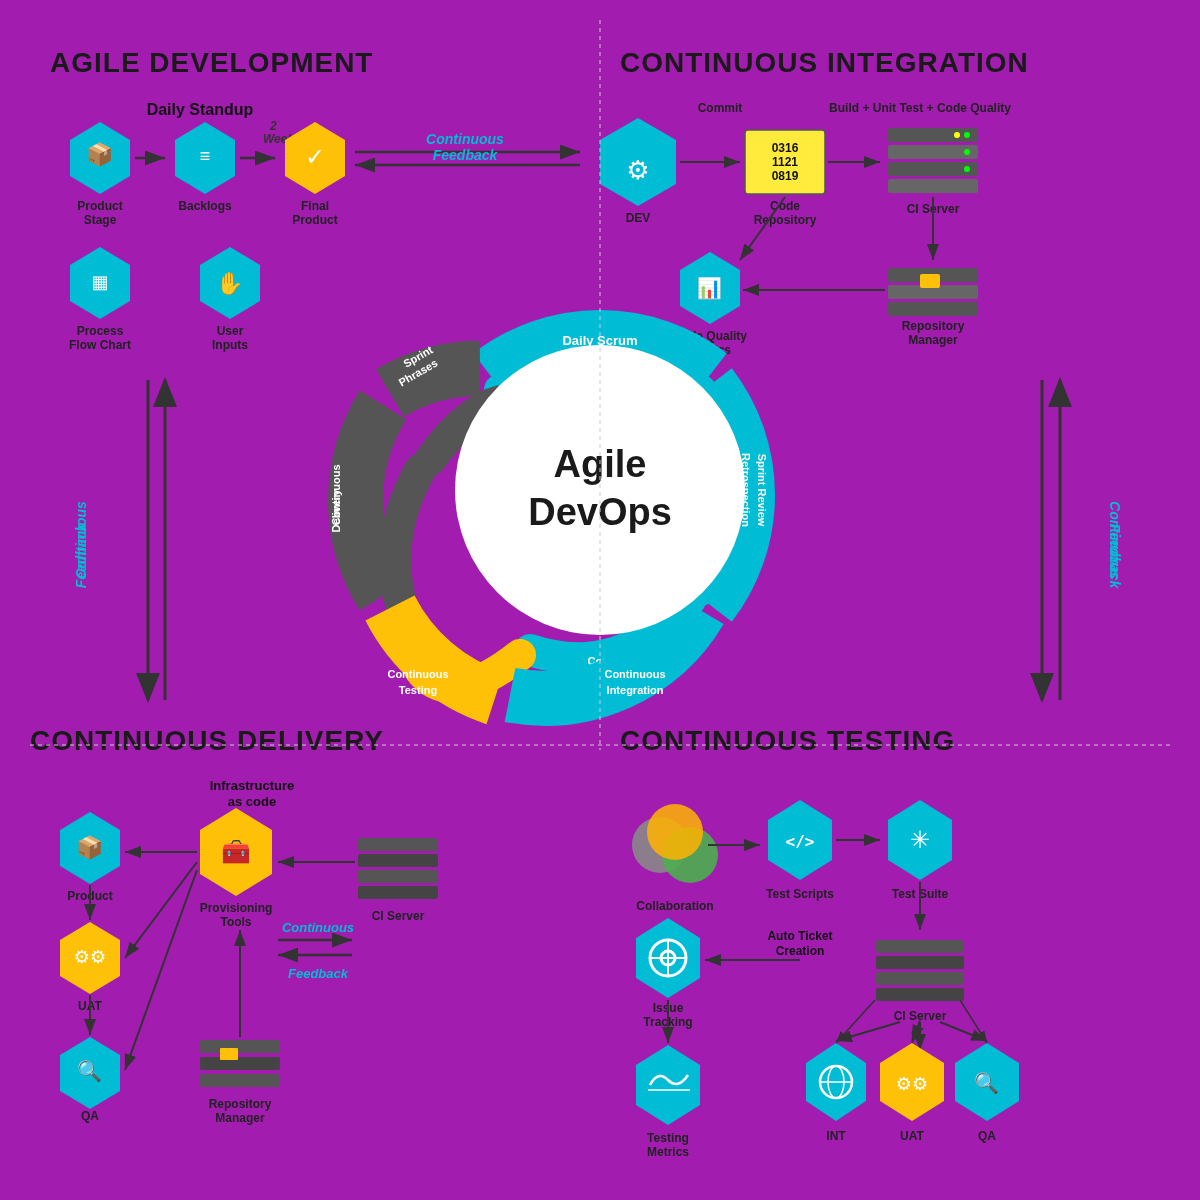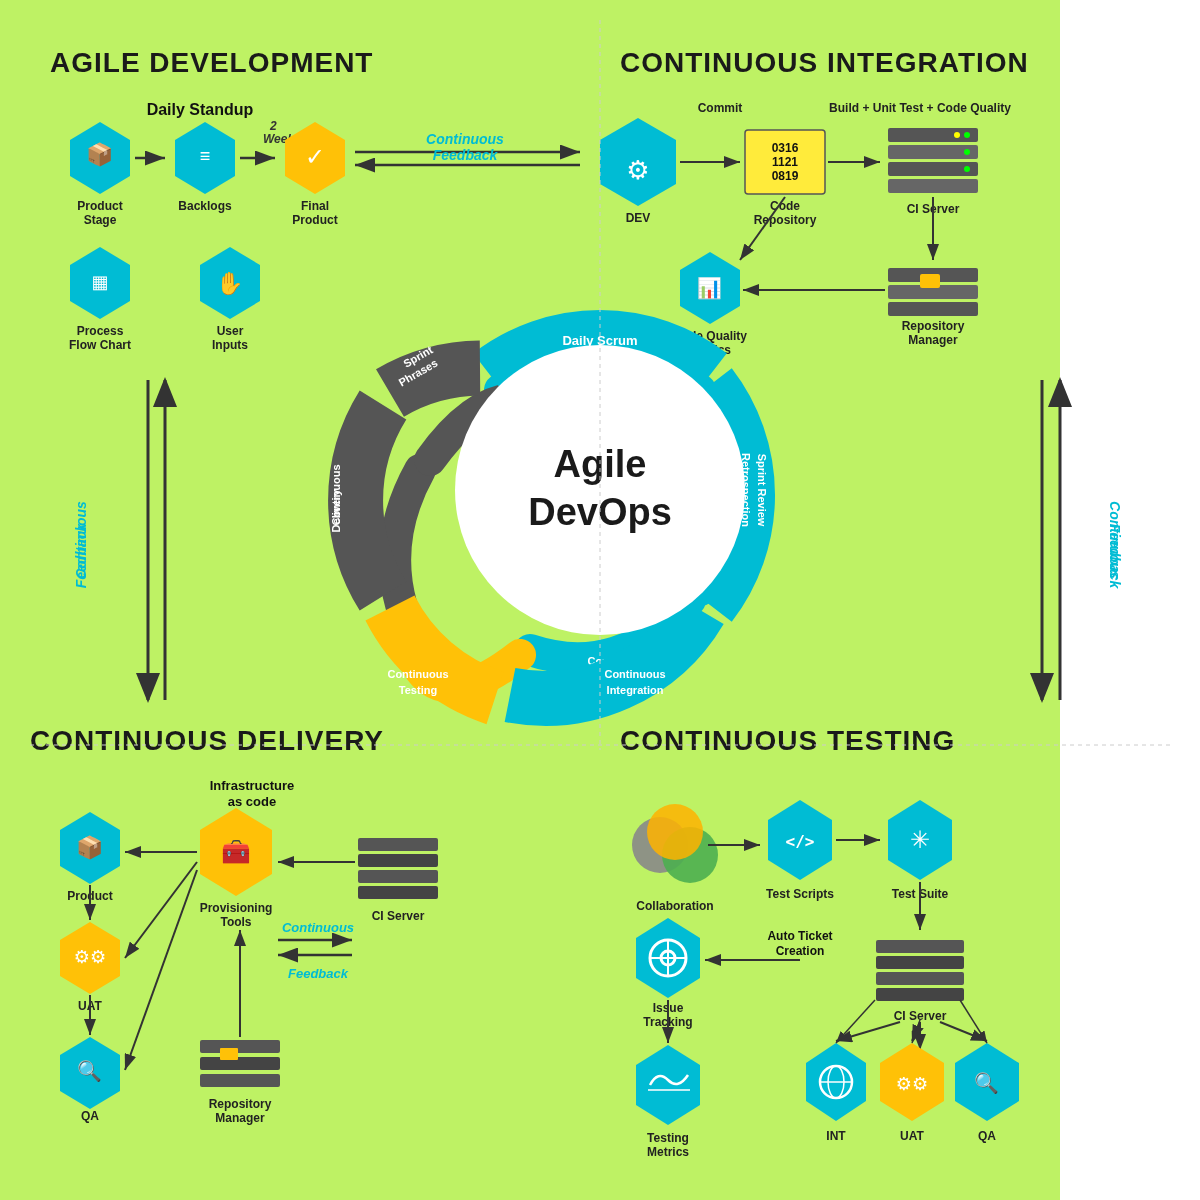--- a/index.html
+++ b/index.html
@@ -6,24 +6,24 @@
     body {
       width: 1200px;
       height: 1200px;
       background: #fff;
       font-family: Arial, sans-serif;
       overflow: hidden;
       position: relative;
     }
 
     .diagram-container {
-      width: 1060px;
+      width: 1200px;
       height: 1200px;
       position: relative;
-      background: #bef264;
+      background: #a21caf;
     }
   </style>
 </head>
 <body>
 
 <div class="diagram-container">
 
   <svg width="1200" height="1200" viewBox="0 0 1200 1200" xmlns="http://www.w3.org/2000/svg" style="position:absolute;top:0;left:0;">
 
     <text x="50" y="72" font-size="28" font-weight="900" fill="#1a1a1a" letter-spacing="1" font-family="Arial">AGILE DEVELOPMENT</text>

